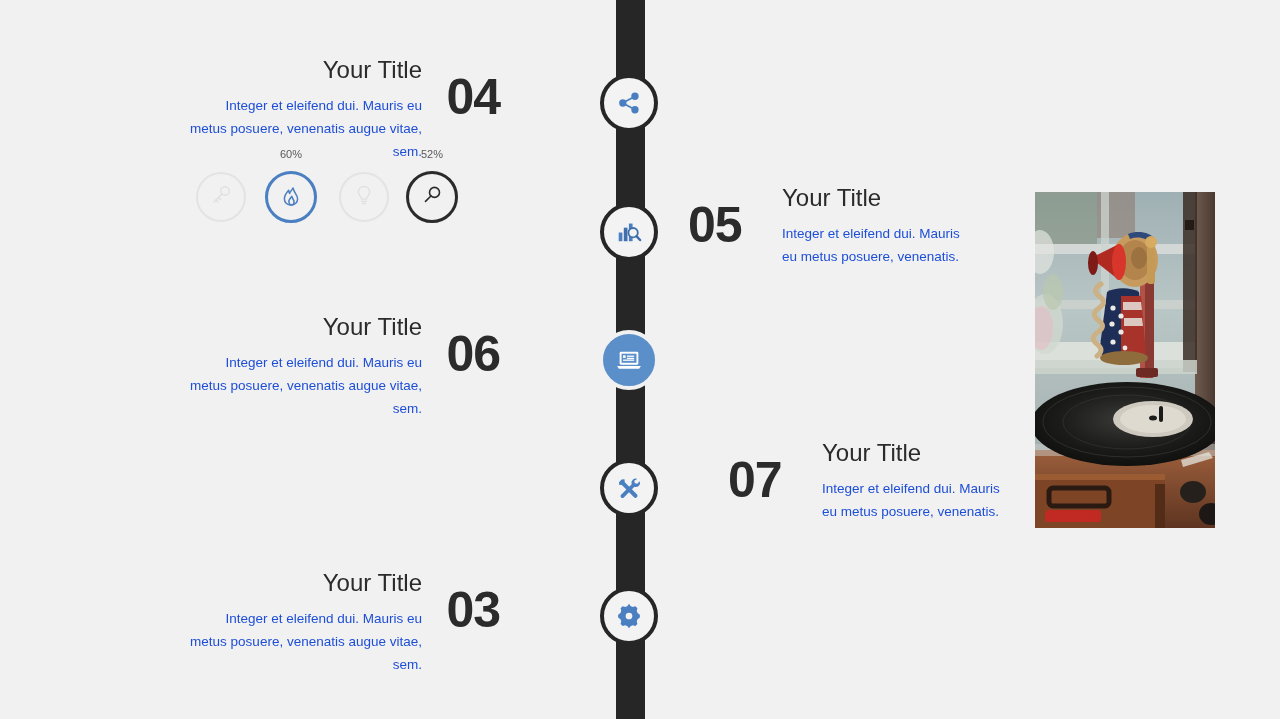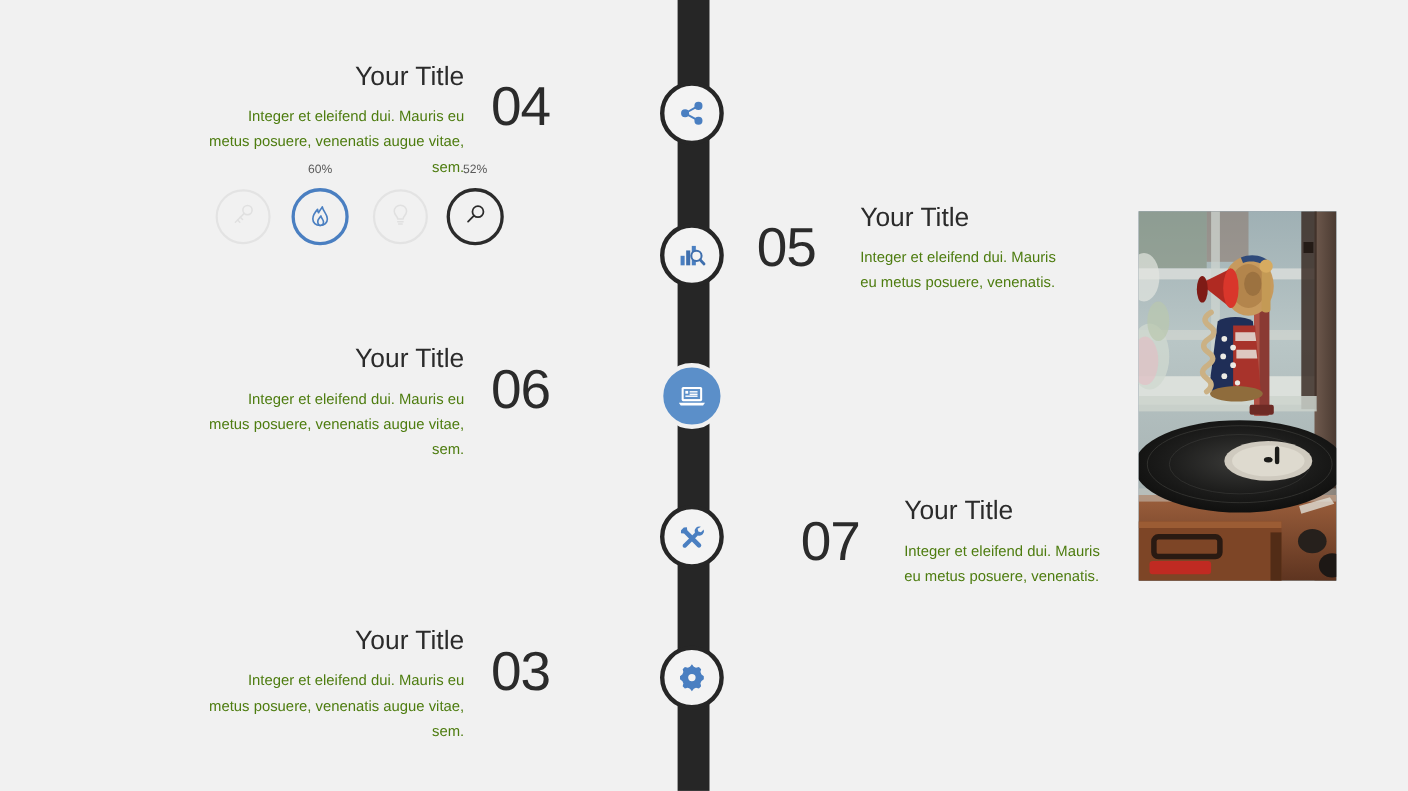--- a/index.html
+++ b/index.html
@@ -61,59 +61,59 @@
   .node-n3 { top: 330px; }
   .node-n4 { top: 459px; }
   .node-n5 { top: 587px; }
 
   
   .block { position: absolute; }
 
   .block .num {
     position: absolute;
     font-size: 50px;
-    font-weight: normal;
+    font-weight: bold;
     color: #2b2b2b;
     letter-spacing: -1px;
     line-height: 1;
     top: 16px;
     text-align: right;
   }
 
   .block .title {
     font-size: 24px;
     font-weight: normal;
     color: #2b2b2b;
     line-height: 1.2;
     margin-bottom: 9px;
   }
 
   .block .desc {
     font-size: 13.5px;
-    color: #4d7c0f;
+    color: #1d4ed8;
     line-height: 1.72;
   }
 
   
   .block.left { text-align: right; }
   .block.left .txt { width: 232px; }
   .block.left .num { right: 0; }
 
   
   .block.right { text-align: left; }
   .block.right .txt { width: 185px; margin-left: 94px; }
   .block.right .num { left: 0; }
 
   .b04 { left: 190px; top: 56px; }
   .b04 .txt { margin-left: 0; }
   .b06 { left: 190px; top: 313px; }
   .b08 { left: 190px; top: 569px; }
 
   .b05 { left: 688px; top: 184px; }
-  .b07 { left: 728px; top: 451px; }
+  .b07 { left: 728px; top: 439px; }
 
   .block.left .txt { margin-right: 78px; }
 
   
   .icon-row {
     position: absolute;
     left: 194px;
     top: 148px;
     width: 265px;
     height: 82px;

